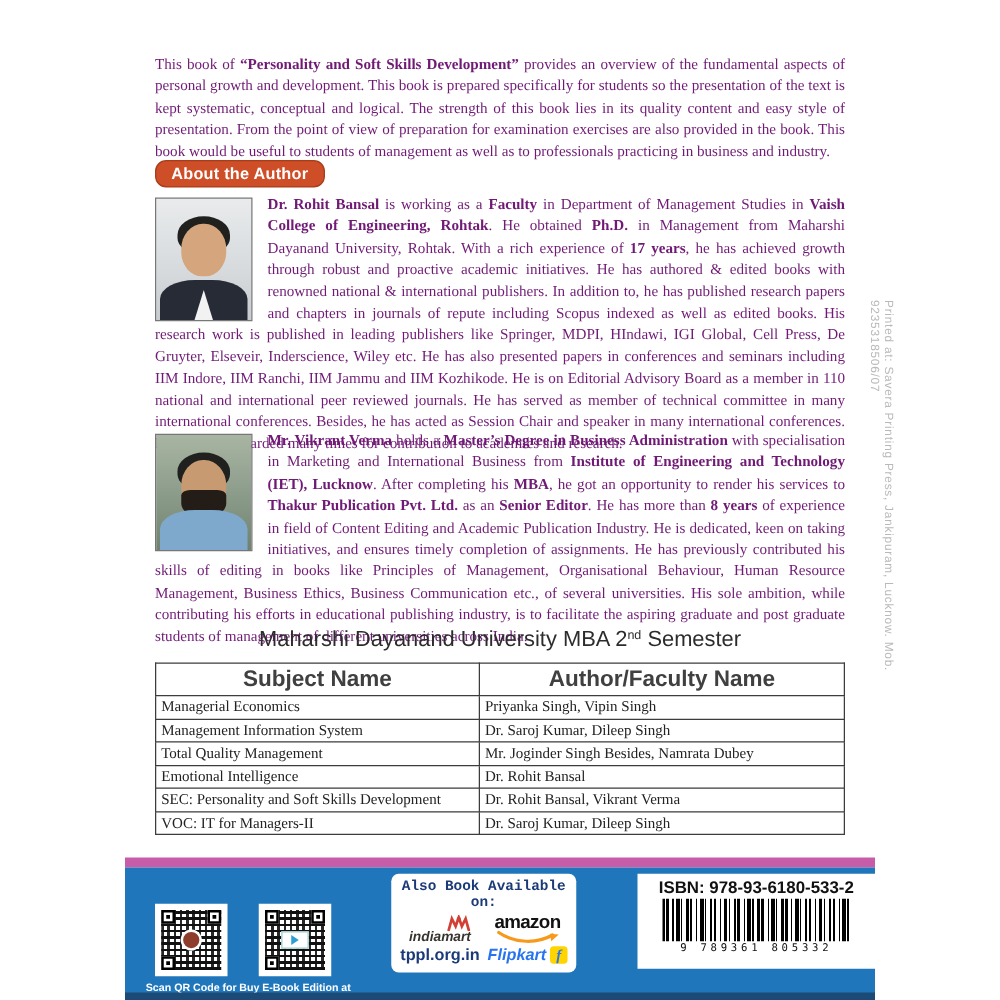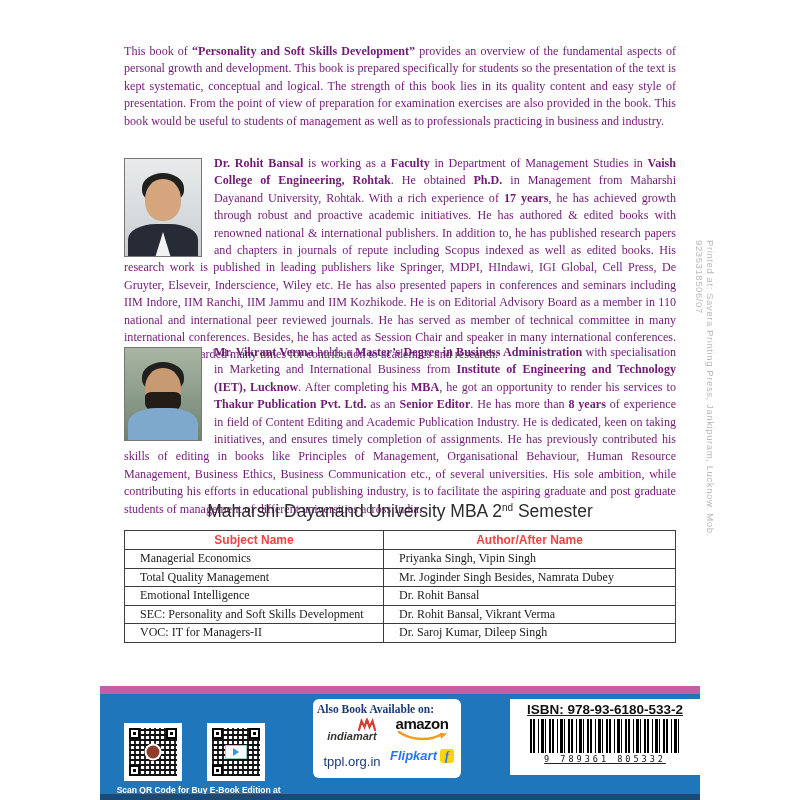--- a/index.html
+++ b/index.html
@@ -42,22 +42,22 @@
             background:#f2f2f2;clip-path:polygon(50% 0,100% 100%,0 100%);}
 
   
   .sem-heading{position:absolute;top:501px;left:0;width:100%;text-align:center;
                font-family:"Liberation Sans",sans-serif;font-weight:normal;font-size:17.5px;color:#2c2c2c;}
   .sem-heading sup{font-size:10px;vertical-align:6px;}
 
   
   .subjects{position:absolute;top:530px;left:24px;width:552px;border-collapse:collapse;}
   .subjects th{border:1px solid #3c3c3c;font-family:"Liberation Sans",sans-serif;font-weight:bold;
-               font-size:12px;text-align:center;padding:2px 4px;color:#ef4444;}
-  .subjects td{border:1px solid #3c3c3c;font-size:12px;padding:1px 15px;color:#222;height:15.5px;}
+               font-size:18px;text-align:center;padding:2px 4px;color:#404040;}
+  .subjects td{border:1px solid #3c3c3c;font-size:12px;padding:1px 4px;color:#222;height:15.5px;}
   .subjects col.c1{width:47%;} .subjects col.c2{width:53%;}
 
   
   .stripe{position:absolute;left:0;top:686px;width:600px;height:8px;background:#c75da8;}
   .band{position:absolute;left:0;top:694px;width:600px;height:106px;background:#2076ba;}
   .band-edge{position:absolute;left:0;bottom:0;width:100%;height:6px;background:#1b4a77;}
 
   .qr-block{position:absolute;top:5px;width:96px;display:flex;flex-direction:column;align-items:center;}
   .qr-block1{left:5px;margin-top:24px;} .qr-block2{left:88px;margin-top:24px;}
   .qr-tile{width:58px;height:58px;background:#fff;display:flex;align-items:center;justify-content:center;}
@@ -71,58 +71,59 @@
              border-radius:50%;background:#8e3c2b;border:2px solid #fff;}
   .qr-badge2{position:absolute;left:50%;top:50%;transform:translate(-50%,-50%);width:20px;height:12px;
              background:#fff;border:1px solid #9cc;display:flex;align-items:center;justify-content:center;}
   .qr-badge2 i{display:block;width:0;height:0;border-left:6px solid #2e9fd4;border-top:4px solid transparent;
                border-bottom:4px solid transparent;}
   .qr-caption{margin-top:4px;text-align:center;color:#fff;font-family:"Liberation Sans",sans-serif;
               font-weight:bold;font-size:8.5px;line-height:10.5px;}
 
   .logos-box{position:absolute;left:213px;top:5px;width:148px;height:79px;background:#fff;
              border-radius:6px;box-sizing:border-box;padding:4px 4px 2px 4px;}
-  .also-title{font-family:Liberation Serif, serif;font-weight:bold;
+  .also-title{text-align:center;font-family:Liberation Mono, monospace;font-weight:bold;
               font-size:11.5px;color:#1b3a77;}
   .logo-grid{display:grid;grid-template-columns:1fr 1fr;align-items:center;justify-items:center;
              margin-top:2px;row-gap:1px;}
   .im{display:flex;flex-direction:column;align-items:flex-end;line-height:10px;font-style:italic;}
   .im-word{font-family:"Liberation Sans",sans-serif;font-weight:bold;font-size:11px;color:#37342f;}
   .amz{display:flex;flex-direction:column;align-items:center;line-height:13px;}
   .amz-word{font-family:"Liberation Sans",sans-serif;font-weight:bold;font-size:15px;color:#121212;
             letter-spacing:-.5px;}
-  .tppl{font-family:"Liberation Sans",sans-serif;font-weight:normal;font-size:13px;color:#1b3a77;margin-top:12px;}
+  .tppl{font-family:"Liberation Sans",sans-serif;font-weight:bold;font-size:13px;color:#1b3a77;}
   .fk{display:flex;align-items:center;gap:3px;}
   .fk-word{font-family:"Liberation Sans",sans-serif;font-weight:bold;font-style:italic;
            font-size:13px;color:#2874f0;}
   .fk-icon{width:14px;height:14px;background:#ffd400;border-radius:3px;color:#2874f0;
            font-family:"Liberation Serif",serif;font-weight:bold;font-style:italic;font-size:12px;
            display:flex;align-items:center;justify-content:center;line-height:14px;}
 
   .isbn-box{position:absolute;left:410px;top:5px;width:190px;height:76px;background:#fff;
-            box-sizing:border-box;padding-top:3px;text-align:center;text-decoration:underline;}
+            box-sizing:border-box;padding-top:3px;text-align:center;}
   .isbn-label{font-family:"Liberation Sans",sans-serif;font-weight:bold;font-size:13.5px;color:#111;}
   .barcode{width:150px;height:34px;margin:2px auto 0 auto;
            background:repeating-linear-gradient(90deg,#000 0 2px,#fff 2px 3px,#000 3px 5px,#fff 5px 8px,
                       #000 8px 9px,#fff 9px 11px,#000 11px 14px,#fff 14px 15px,#000 15px 16px,#fff 16px 19px);}
   .barcode-digits{font-family:"DejaVu Sans Mono",monospace;font-size:8.5px;color:#111;
                   letter-spacing:3px;line-height:10px;margin-top:1px;}
 
   .printed{position:absolute;left:694px;top:240px;height:340px;writing-mode:vertical-rl;
            font-family:"Liberation Sans",sans-serif;font-size:9.5px;color:#b9b9b9;letter-spacing:.6px;}
 </style>
 </head>
 <body>
 
 <div class="page">
   <div class="cover">
 
 
     <div class="para para-book"><span>This book of </span><span class="b">“Personality and Soft Skills Development”</span><span> provides an overview of the fundamental aspects of personal growth and development. This book is prepared specifically for students so the presentation of the text is kept systematic, conceptual and logical. The strength of this book lies in its quality content and easy style of presentation. From the point of view of preparation for examination exercises are also provided in the book. This book would be useful to students of management as well as to professionals practicing in business and industry.</span></div>
 
+    <div class="badge badge-author">About the Author</div>
 
     <div class="para bio1">
       <div class="photo photo1">
         <div class="ph-hair"></div>
         <div class="ph-head"></div>
         <div class="ph-body"></div>
         <div class="ph-shirt"></div>
       </div>
       <span class="bio-text"><span class="b">Dr. Rohit Bansal</span><span> is working as a </span><span class="b">Faculty</span><span> in Department of Management Studies in </span><span class="b">Vaish College of Engineering, Rohtak</span><span>. He obtained </span><span class="b">Ph.D.</span><span> in Management from Maharshi Dayanand University, Rohtak. With a rich experience of </span><span class="b">17 years</span><span>, he has achieved growth through robust and proactive academic initiatives. He has authored &amp; edited books with renowned national &amp; international publishers. In addition to, he has published research papers and chapters in journals of repute including Scopus indexed as well as edited books. His research work is published in leading publishers like Springer, MDPI, HIndawi, IGI Global, Cell Press, De Gruyter, Elseveir, Inderscience, Wiley etc. He has also presented papers in conferences and seminars including IIM Indore, IIM Ranchi, IIM Jammu and IIM Kozhikode. He is on Editorial Advisory Board as a member in 110 national and international peer reviewed journals. He has served as member of technical committee in many international conferences. Besides, he has acted as Session Chair and speaker in many international conferences. He has been awarded many times for contribution to academics and research.</span></span>
     </div>
@@ -142,27 +143,31 @@
     </div>
 
     <table class="subjects">
       <colgroup>
           <col class="c1">
           <col class="c2">
         </colgroup>
       <thead>
         <tr>
           <th>Subject Name</th>
-          <th>Author/After Name</th>
+          <th>Author/Faculty Name</th>
         </tr>
       </thead>
       <tbody>
           <tr>
             <td>Managerial Economics</td>
             <td>Priyanka Singh, Vipin Singh</td>
+          </tr>
+          <tr>
+            <td>Management Information System</td>
+            <td>Dr. Saroj Kumar, Dileep Singh</td>
           </tr>
           <tr>
             <td>Total Quality Management</td>
             <td>Mr. Joginder Singh Besides, Namrata Dubey</td>
           </tr>
           <tr>
             <td>Emotional Intelligence</td>
             <td>Dr. Rohit Bansal</td>
           </tr>
           <tr>

